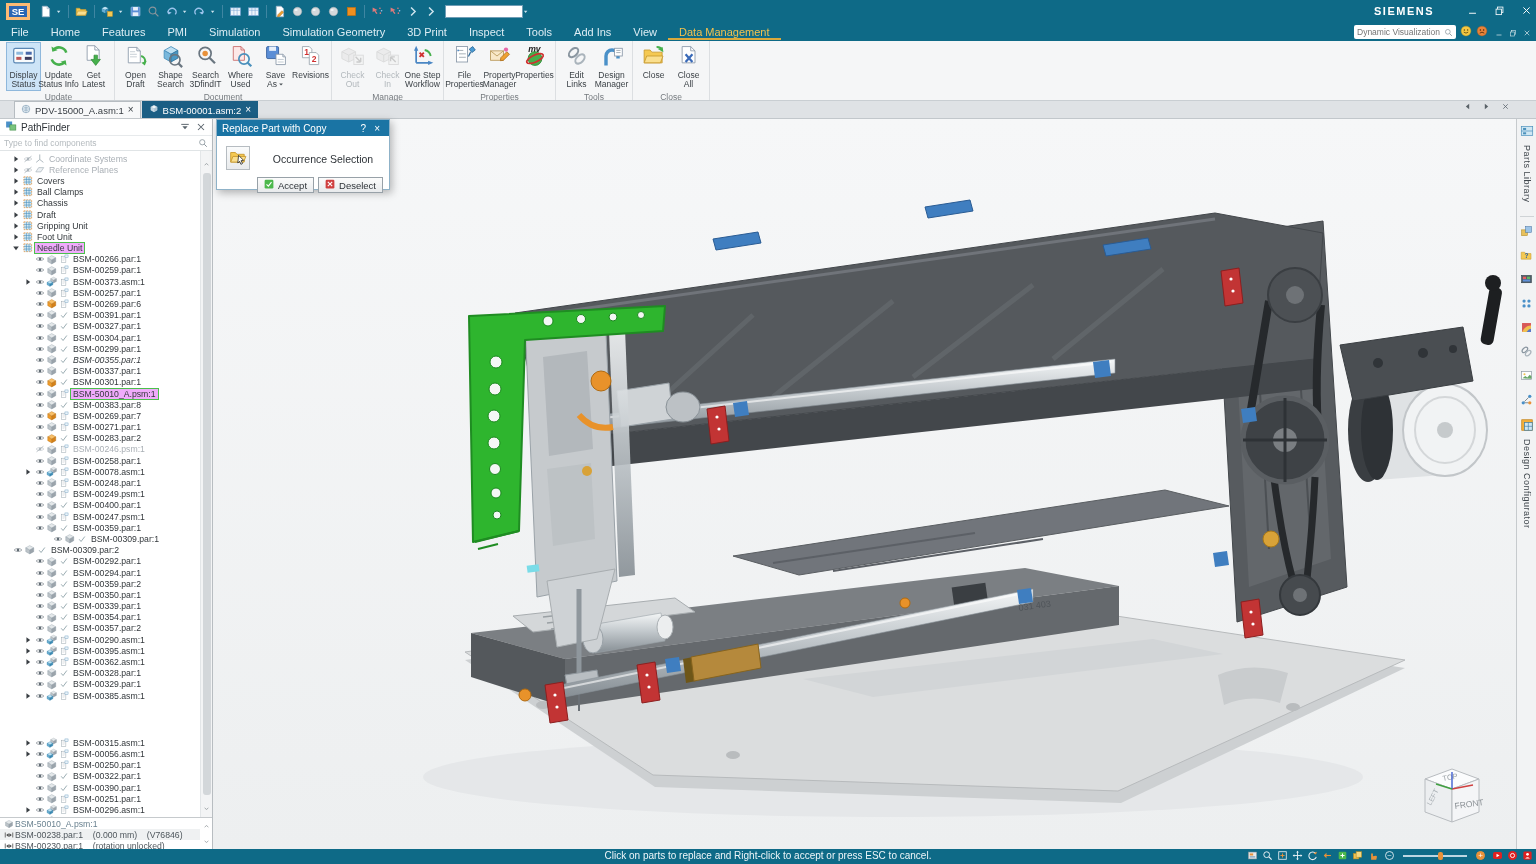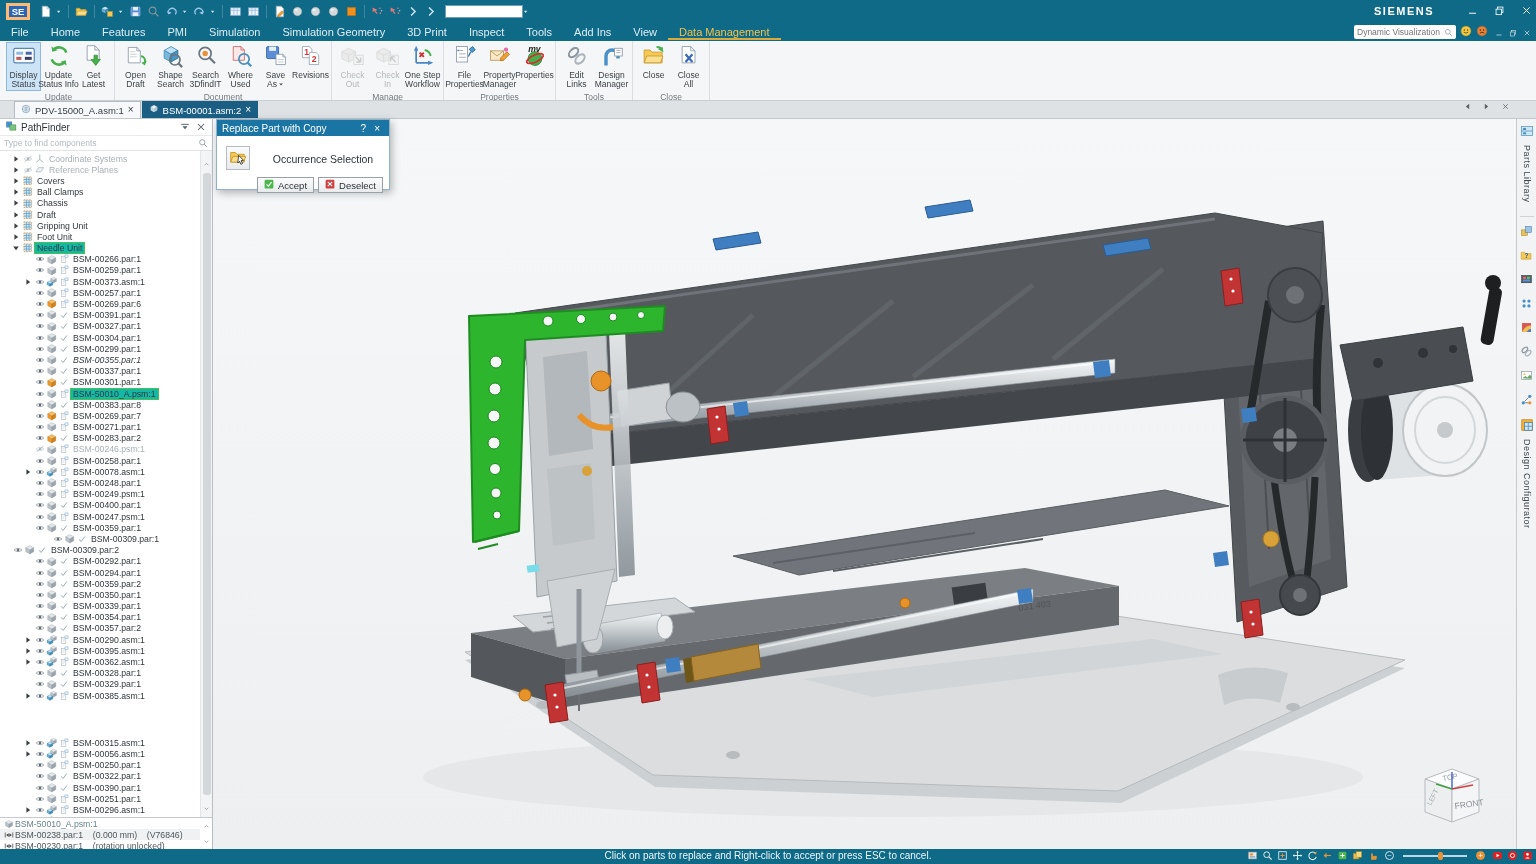--- a/index.html
+++ b/index.html
@@ -62,21 +62,21 @@
   .pfsearch input::placeholder{color:#b4babe}
   .pfsearch svg{width:10px;height:10px}
   .tree{flex:1;overflow:hidden;position:relative;padding-top:2px}
   .treerows{position:absolute;left:0;top:2px;right:12px;bottom:0}
   .trow{height:11.2px;display:flex;align-items:center;font-size:8.7px;color:#33383c;white-space:nowrap}
   .trow.gray{color:#a9afb5}
   .sl{width:12px;flex:none;display:flex;justify-content:center;align-items:center}
   .sl svg{width:10px;height:10px}
   .sl.icn svg{width:11.5px;height:11.5px}
   .tlbl{padding:0 2px;margin-left:1px}
-  .trow.hl .tlbl{background:#14b8a6;outline:1px solid #4cc04c}
+  .trow.hl .tlbl{background:#f0abfc;outline:1px solid #4cc04c}
   .vscroll{position:absolute;right:0;top:0;bottom:0;width:12px;background:#f3f4f5;border-left:1px solid #e3e6e8;display:flex;flex-direction:column;align-items:center;justify-content:space-between;padding:2px 0}
   .vscroll svg{width:7px;height:5px}
   .vthumb{width:8px;flex:1;margin:2px 0;background:#d3d7da;border-radius:3px}
   .bottompanel{height:32px;border-top:1px solid #c6cacd;position:relative;overflow:hidden;font-size:8.7px}
   .brow{height:11px;display:flex;align-items:center;padding-left:3px;white-space:pre;color:#4e565c}
   .brow.head{color:#6a8290}
   .brow.bar{background:#eff1f2}
   .brow .sl svg{width:10px;height:10px}
   .bscroll{position:absolute;right:0;top:0;bottom:0;width:12px;display:flex;flex-direction:column;justify-content:space-between;align-items:center;padding:3px 0;background:#fff}
   .bscroll svg{width:7px;height:5px}

